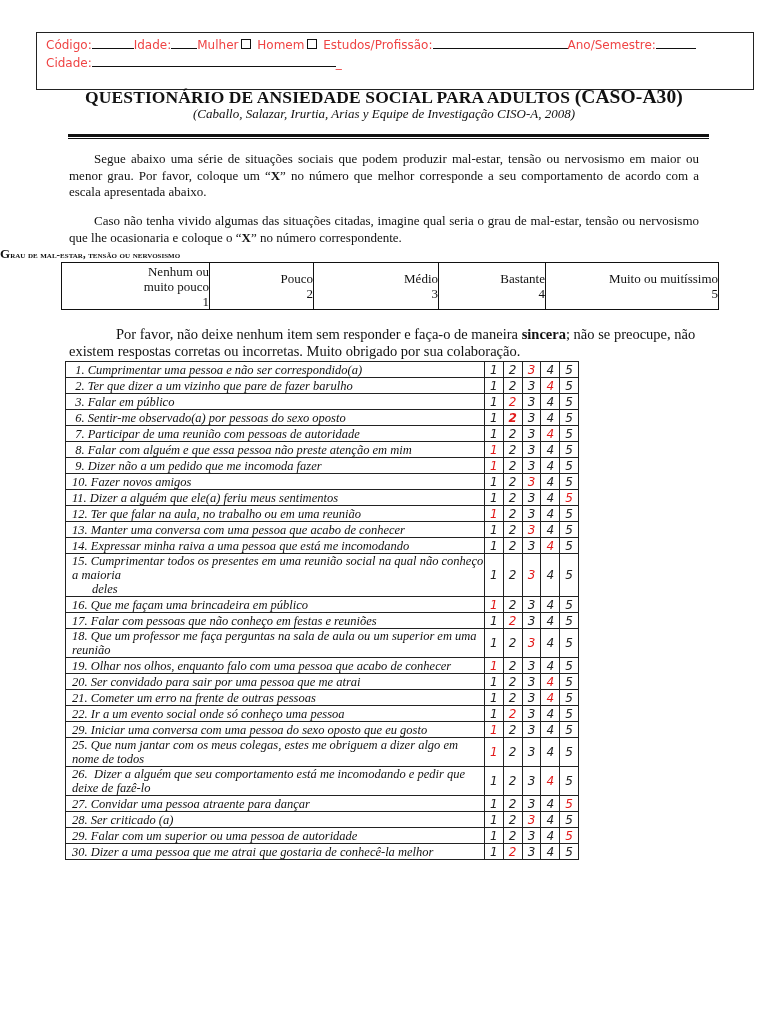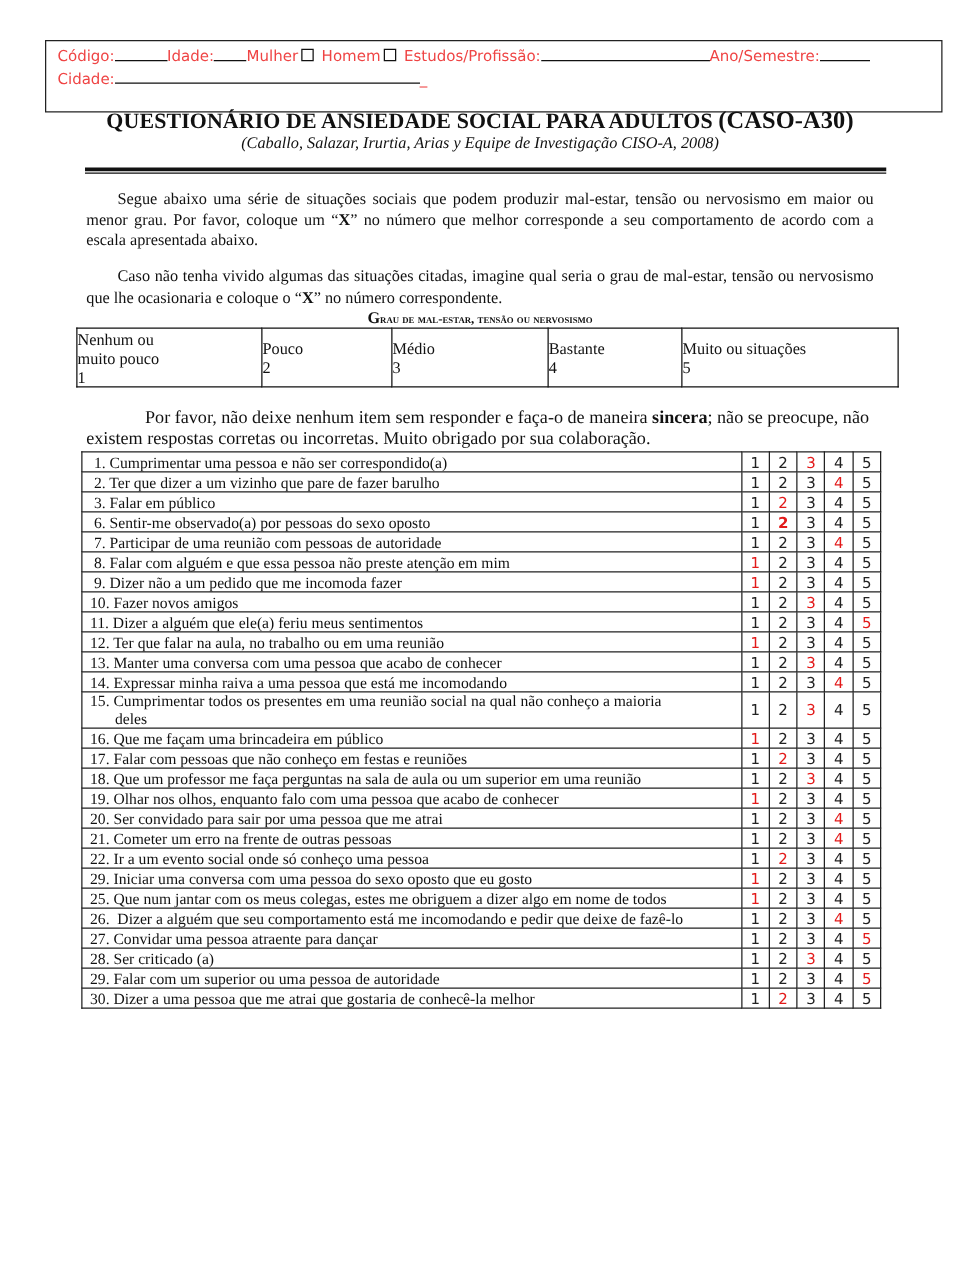--- a/index.html
+++ b/index.html
@@ -30,39 +30,39 @@
 
   .para {
     position: absolute; left: 69px; width: 630px;
     font-family: "Liberation Serif", serif; font-size: 13px; line-height: 16.5px; text-align: justify;
   }
   .para .indent { display: inline-block; width: 25px; }
   .p1 { top: 151px; }
   .p2 { top: 213px; }
 
   .scale-title {
-    position: absolute; left: 0; width: 768px; top: 246px; text-align: center;
+    position: absolute; left: 0; width: 768px; top: 246px; text-align: left;
     font-family: "Liberation Serif", serif; font-weight: bold; font-size: 10.5px; font-variant: small-caps;
   }
   .scale-title .big { font-size: 13px; }
   table.scale {
     position: absolute; left: 61px; top: 262px; width: 658px; height: 48px;
     border-collapse: collapse; font-family: "Liberation Serif", serif; font-size: 13px;
   }
-  table.scale td { border: 1.5px solid #111; text-align: left; line-height: 15px; padding: 0; vertical-align: middle; }
+  table.scale td { border: 1.5px solid #111; text-align: right; line-height: 15px; padding: 0; vertical-align: middle; }
 
   .p3 {
     position: absolute; left: 69px; width: 656px; top: 326px;
     font-family: "Liberation Serif", serif; font-size: 14.5px; line-height: 17px;
   }
   .p3 .indent { display: inline-block; width: 47px; }
 
   table.items {
-    position: absolute; left: 65px; top: 361px; width: 640px;
-    border-collapse: collapse; font-family: "Liberation Serif", serif; font-size: 12.5px;
+    position: absolute; left: 65px; top: 361px; width: 514px;
+    border-collapse: collapse; font-family: "Liberation Serif", serif; font-size: 12.5px; font-style: italic;
   }
   table.items td { border: 1px solid #222; padding: 0 0 0 6px; line-height: 14px; height: 15px; vertical-align: middle; }
   table.items td.q { width: 514px; }
   table.items td.opt { width: 21px; padding: 0; text-align: center; font-family: "DejaVu Sans", sans-serif; font-size: 12px; color: #222; }
   table.items td.opt.sel { color: #e21a1a; }
   table.items td.opt.sel.bold { font-weight: bold; }
 </style>
 </head>
 <body>
 
@@ -96,21 +96,21 @@
         </td>
     <td style="width:124px">
           <div>Médio</div>
           <div>3</div>
         </td>
     <td style="width:106px">
           <div>Bastante</div>
           <div>4</div>
         </td>
     <td>
-          <div>Muito ou situações</div>
+          <div>Muito ou muitíssimo</div>
           <div>5</div>
         </td>
   </tr>
 </tbody>
   </table>
 
 <div class="p3"><span class="indent"></span><span>Por favor, não deixe nenhum item sem responder e faça-o de maneira </span><b>sincera</b><span>; não se preocupe, não existem respostas corretas ou incorretas. Muito obrigado por sua colaboração.</span></div>
 
 <table class="items">
   <tbody id="items-body">

